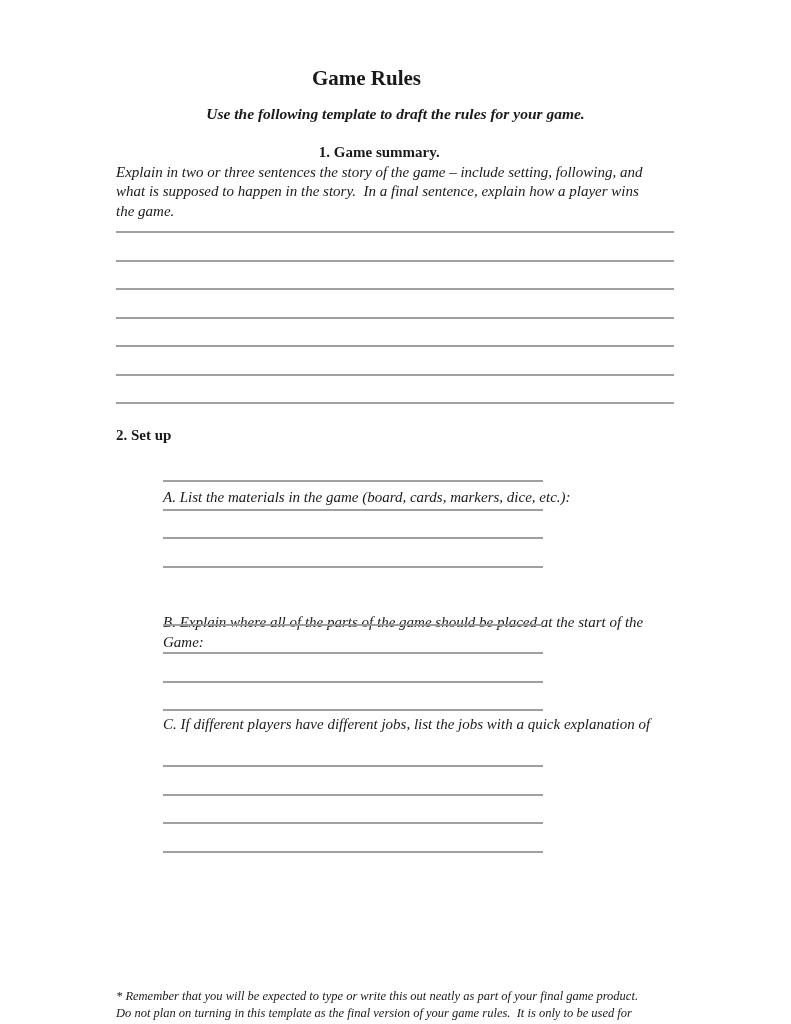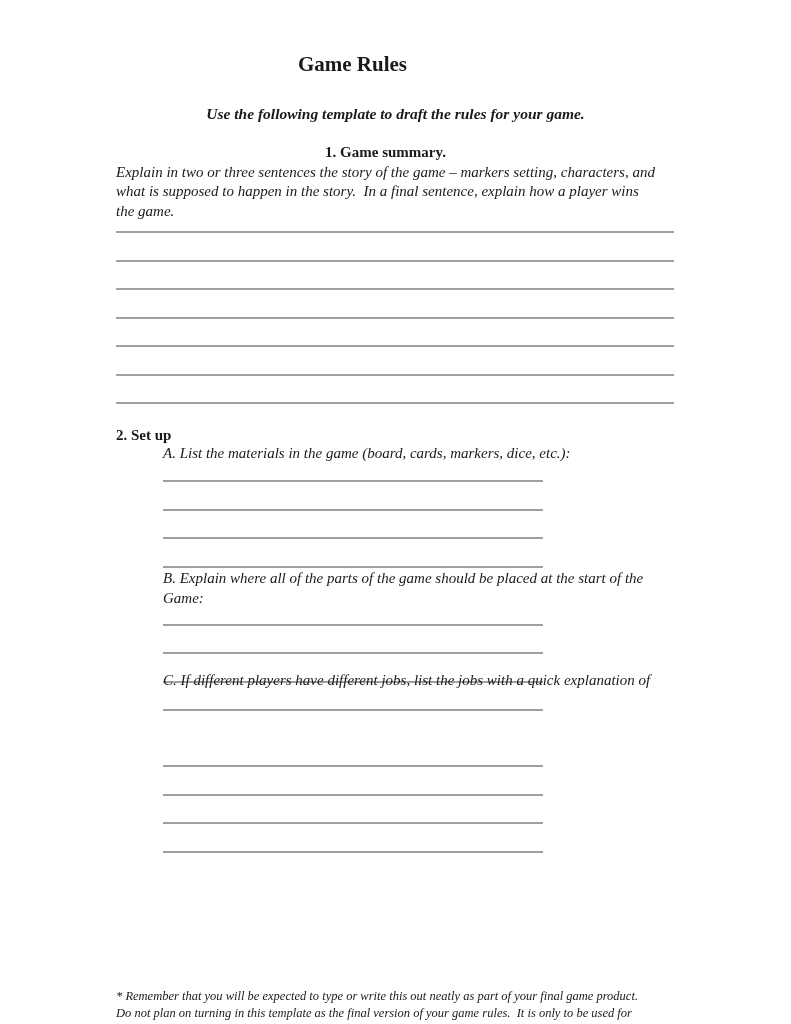--- a/index.html
+++ b/index.html
@@ -12,34 +12,34 @@
     position:relative;
     width:791px;
     height:1024px;
     background:var(--page-bg);
     font-family:"Liberation Serif", serif;
     color:var(--text);
     overflow:hidden;
   }
   .title{
     position:absolute; top:49px; left:0; width:701px;
-    margin:2px; text-align:center;
+    margin:16px; text-align:center;
     font-size:21px; line-height:26px; font-weight:700;
   }
   .subtitle{
     position:absolute; top:104px; left:0; width:791px;
     text-align:center;
     font-size:15.5px; line-height:20px;
     font-weight:700; font-style:italic;
   }
   .block{
     position:absolute; left:116px;
     font-size:15px; line-height:19.5px;
   }
-  .indent{ left:163px; }
+  .indent{ left:163px;margin-top:44px; }
   .bold{ font-weight:700;text-align:center; }
   .italic{ font-style:italic; }
   .lines > div{ white-space:pre; }
   .blank-group{
     position:absolute; left:116px; width:558px;
   }
   .blank-group.short{ left:163px; width:380px; }
   .writing-line{
     height:26.5px;
     border-bottom:2px solid var(--rule);
@@ -53,21 +53,21 @@
 
 <div class="page">
 
   <h1 class="title">Game Rules</h1>
 
   <div class="subtitle">Use the following template to draft the rules for your game.</div>
 
   <div class="block" style="top:143px">
     <div class="bold">1. Game summary.</div>
     <div class="italic lines">
-        <div>Explain in two or three sentences the story of the game – markers setting, characters, and</div>
+        <div>Explain in two or three sentences the story of the game – include setting, following, and</div>
         <div>what is supposed to happen in the story.  In a final sentence, explain how a player wins</div>
         <div>the game.</div>
       </div>
   </div>
 
   <div class="blank-group" style="top:204.5px">
       <div class="writing-line"></div>
       <div class="writing-line"></div>
       <div class="writing-line"></div>
       <div class="writing-line"></div>

